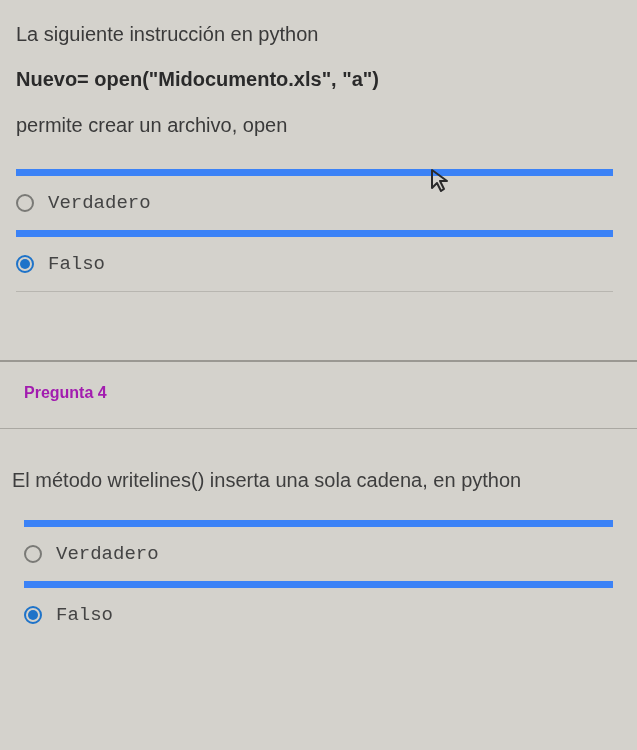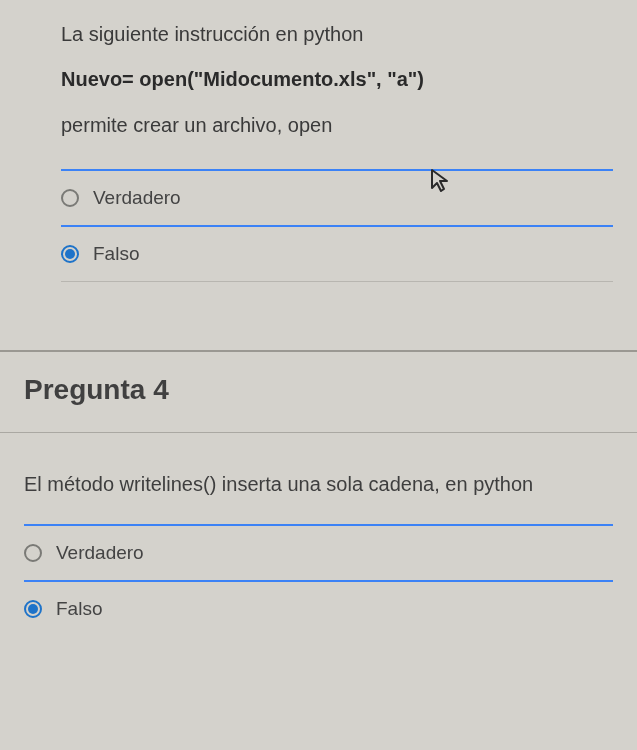--- a/index.html
+++ b/index.html
@@ -5,23 +5,22 @@
   * { box-sizing: border-box; }
   body {
     margin: 0;
     padding: 0;
     width: 637px;
     font-family: "Helvetica Neue", Arial, sans-serif;
     background: #d4d2cc;
     color: #333;
   }
   .question-block {
-    padding: 18px 24px 0 41px;
+    padding: 18px 24px 0 16px;
     border-bottom: 1px solid #aaa8a2;
-    margin-left: 20px;
   }
   .question-text {
     font-size: 20px;
     line-height: 1.6;
     color: #3a3a3a;
     margin: 0 0 18px 0;
   }
   .code-line {
     font-weight: 700;
     font-size: 20px;
@@ -29,22 +28,23 @@
     margin: 12px 0 18px 0;
   }
   .options {
     margin-top: 28px;
   }
   .option-row {
     display: flex;
     align-items: center;
     gap: 14px;
     padding: 16px 0;
-    border-top: 2px solid #3b82f6;
+    border-top: 7px solid #3b82f6;
     cursor: pointer;
+    font-family: Liberation Mono, monospace;
   }
   .option-row:last-child {
     border-bottom: 1px solid #b8b6b0;
     text-align: center;
   }
   .radio {
     width: 18px;
     height: 18px;
     border: 2px solid #7a7a76;
     border-radius: 50%;
@@ -64,28 +64,28 @@
   }
   .option-label {
     font-size: 19px;
     color: #444;
   }
   .spacer {
     height: 70px;
     border-bottom: 2px solid #9a9892;
   }
   .question-heading {
-    font-size: 28px;
+    font-size: 16px;
     font-weight: 700;
-    color: #404040;
+    color: #a21caf;
     padding: 22px 24px 26px 24px;
     border-bottom: 1px solid #aaa8a2;
   }
   .q4-text {
-    padding: 40px 24px 8px 24px;
+    padding: 40px 24px 8px 12px;
     font-size: 20px;
     color: #3e3e3e;
   }
   .q4-options {
     padding: 20px 24px 16px 24px;
   }
   .cursor-arrow {
     position: absolute;
     top: 168px;
     left: 430px;

